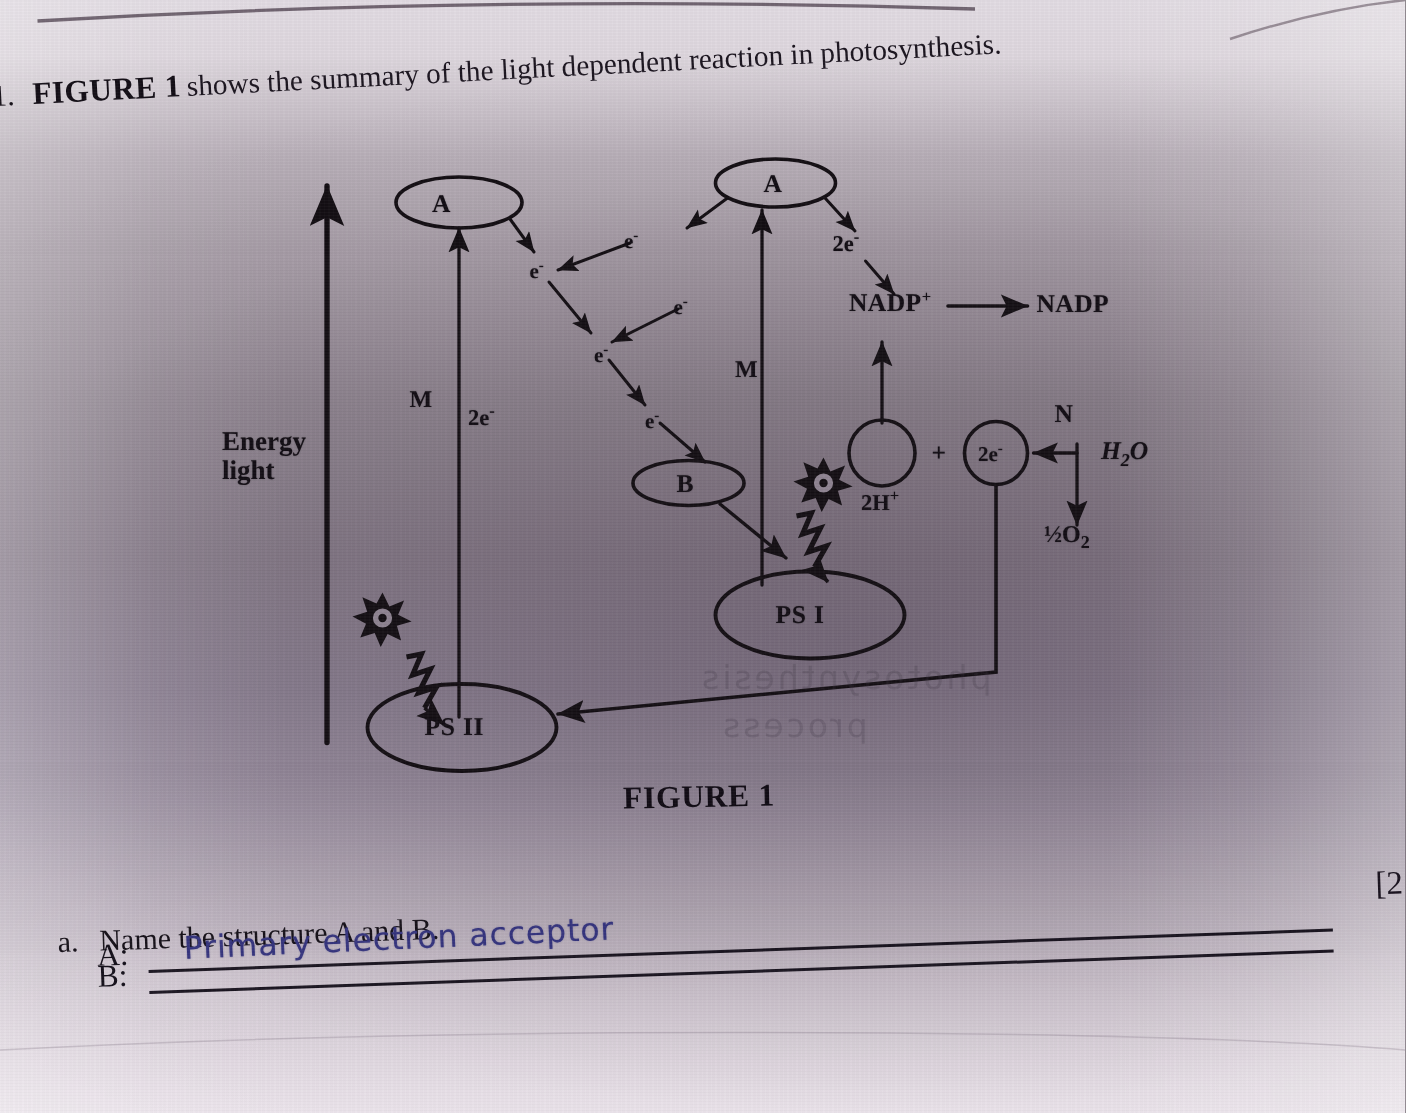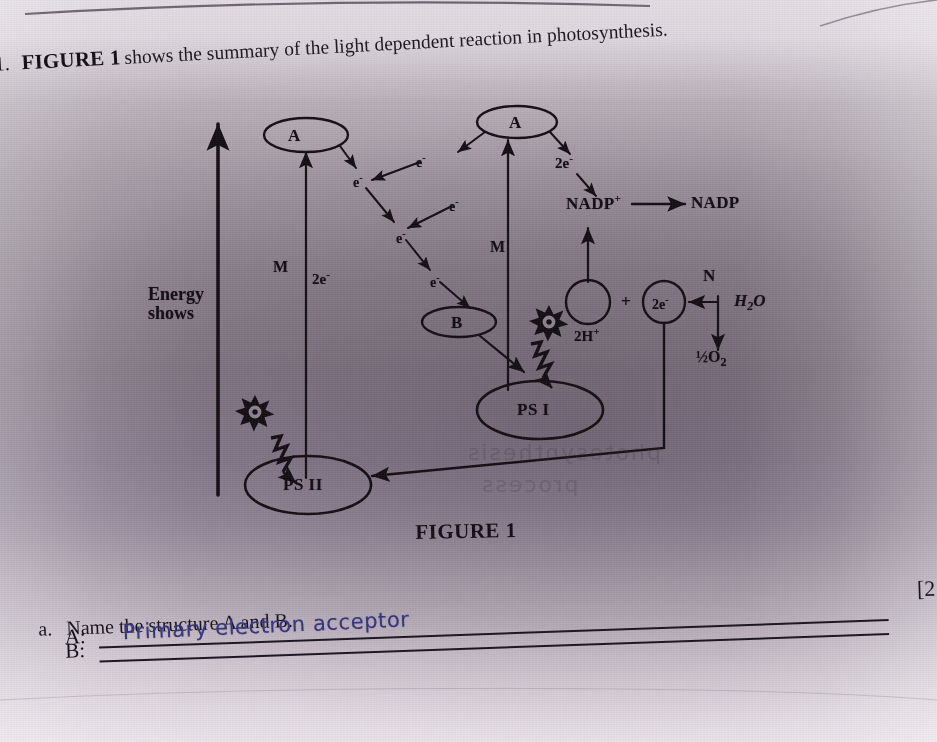--- a/index.html
+++ b/index.html
@@ -278,21 +278,21 @@
                    L -11,3.8 L -20,-1 L -10.2,-4.2 L -13.4,-13.8 L -4,-9.6 Z" fill="#140f14"></path>
           <circle cx="0" cy="0" r="4.6" fill="none" stroke="#8d8290" stroke-width="3.6"></circle>
         </g>
         <path d="M 391,244 L 401,242 L 395,256 L 407,252 L 399,268 L 411,264 L 403,278" fill="none" stroke="#140f14" stroke-width="3.4" stroke-linejoin="miter"></path>
         <path d="M 403,278 L 412,288" stroke="#140f14" stroke-width="2.4" fill="none" marker-end="url(#ah)"></path>
       </g>
     </svg>
 
     <div class="dlabel" style="left:8px; top:140px; font-size:18px; line-height:1.05; font-weight:700;margin-top:45px;">
       <div>Energy</div>
-      <div>shows</div>
+      <div>light</div>
     </div>
 
     <div class="dlabel" style="left:148px; top:26px; font-size:17px;">A</div>
 
     <div class="dlabel" style="left:369px; top:13px; font-size:17px;">A</div>
 
     <div class="dlabel" style="left:311px; top:213px; font-size:17px;">B</div>
 
     <div class="dlabel" style="left:377px; top:300px; font-size:17px; letter-spacing:.5px;">PS I</div>
 

